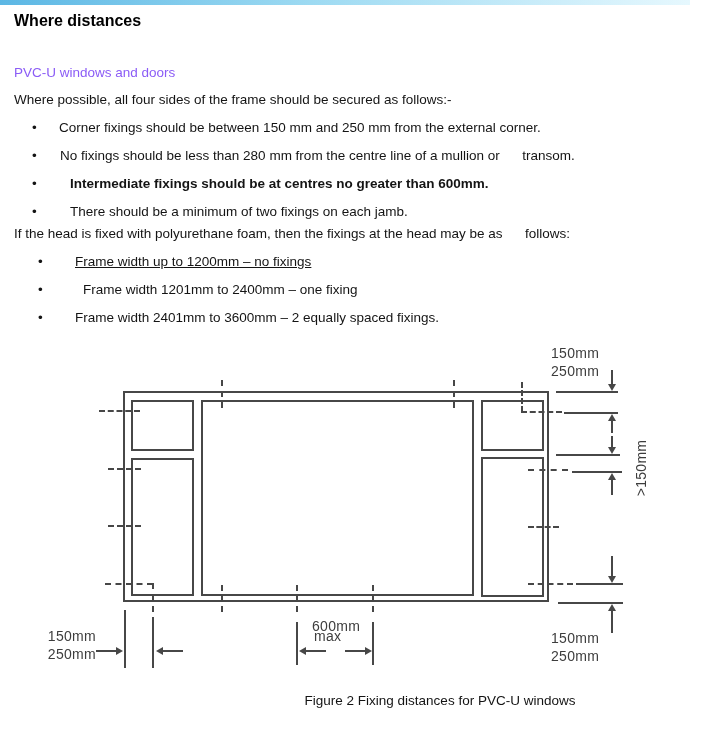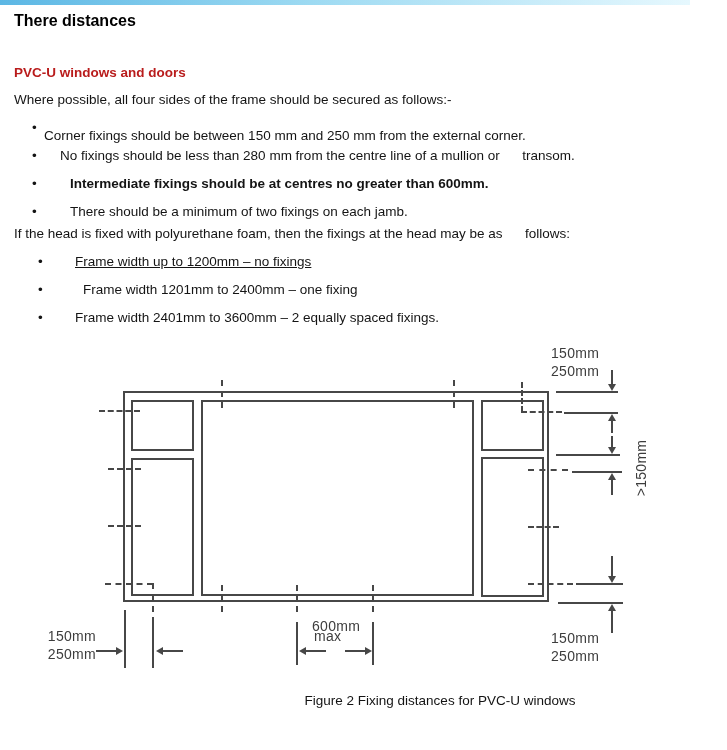--- a/index.html
+++ b/index.html
@@ -3,21 +3,21 @@
 <meta charset="utf-8">
 <style>
   html,body{margin:0;padding:0;}
   body{
     width:727px;height:750px;position:relative;background:#ffffff;
     font-family:"Liberation Sans", sans-serif;color:#111;overflow:hidden;
   }
   .accent-bar{position:absolute;left:0;top:0;width:690px;height:5px;
     background:linear-gradient(to right,#5cb7e4 0%,#9ddaf2 45%,#e6f8fe 100%);}
   .doc-title{position:absolute;left:14px;top:12px;font-size:16px;font-weight:bold;color:#000;}
-  .sec-heading{position:absolute;left:14px;top:65px;font-size:13.5px;font-weight:bold;color:#b91c1c;}
+  .sec-heading{position:absolute;left:14px;top:65px;font-size:13.5px;font-weight:normal;color:#8b5cf6;}
   .para{position:absolute;left:14px;font-size:13.5px;white-space:pre-wrap;color:#141414;}
   .bullet-dot{position:absolute;font-size:13.5px;color:#141414;}
   .bullet-text{position:absolute;font-size:13.5px;white-space:pre-wrap;color:#141414;}
   .diagram{position:absolute;left:0;top:340px;width:668px;height:410px;text-decoration:underline;}
   .rect{position:absolute;border:2px solid #474747;box-sizing:border-box;background:transparent;}
   .hline{position:absolute;height:2px;background:#474747;}
   .vline{position:absolute;width:2px;background:#474747;}
   .hdash{position:absolute;height:0;border-top:2px dashed #474747;}
   .vdash{position:absolute;width:0;border-left:2px dashed #474747;}
   .ah{position:absolute;width:0;height:0;}
@@ -28,26 +28,26 @@
   .dlabel{position:absolute;font-size:14px;color:#3d3d3d;letter-spacing:0.3px;white-space:nowrap;}
   .dlabel-rot{transform:rotate(-90deg);text-align:center;}
   .caption{position:absolute;left:150px;top:353px;width:580px;text-align:center;
     font-size:13.5px;color:#141414;}
 </style>
 </head>
 <body>
 
 <div class="accent-bar"></div>
 
-<div class="doc-title">There distances</div>
+<div class="doc-title">Where distances</div>
 <div class="sec-heading">PVC-U windows and doors</div>
 <div class="para" style="top:92px;">Where possible, all four sides of the frame should be secured as follows:-</div>
 
 <div class="bullet-dot" style="left:32px;top:120px;">•</div>
-<div class="bullet-text" style="left:44px;top:120px;margin-top:8px;">Corner fixings should be between 150 mm and 250 mm from the external corner.</div>
+<div class="bullet-text" style="left:59px;top:120px;">Corner fixings should be between 150 mm and 250 mm from the external corner.</div>
 <div class="bullet-dot" style="left:32px;top:148px;">•</div>
 <div class="bullet-text" style="left:60px;top:148px;">No fixings should be less than 280 mm from the centre line of a mullion or      transom.</div>
 <div class="bullet-dot" style="left:32px;top:176px;">•</div>
 <div class="bullet-text" style="left:70px;top:176px;font-weight:bold;">Intermediate fixings should be at centres no greater than 600mm.</div>
 <div class="bullet-dot" style="left:32px;top:204px;">•</div>
 <div class="bullet-text" style="left:70px;top:204px;">There should be a minimum of two fixings on each jamb.</div>
 
 <div class="para" style="top:226px;">If the head is fixed with polyurethane foam, then the fixings at the head may be as      follows:</div>
 
 <div class="bullet-dot" style="left:38px;top:254px;">•</div>

